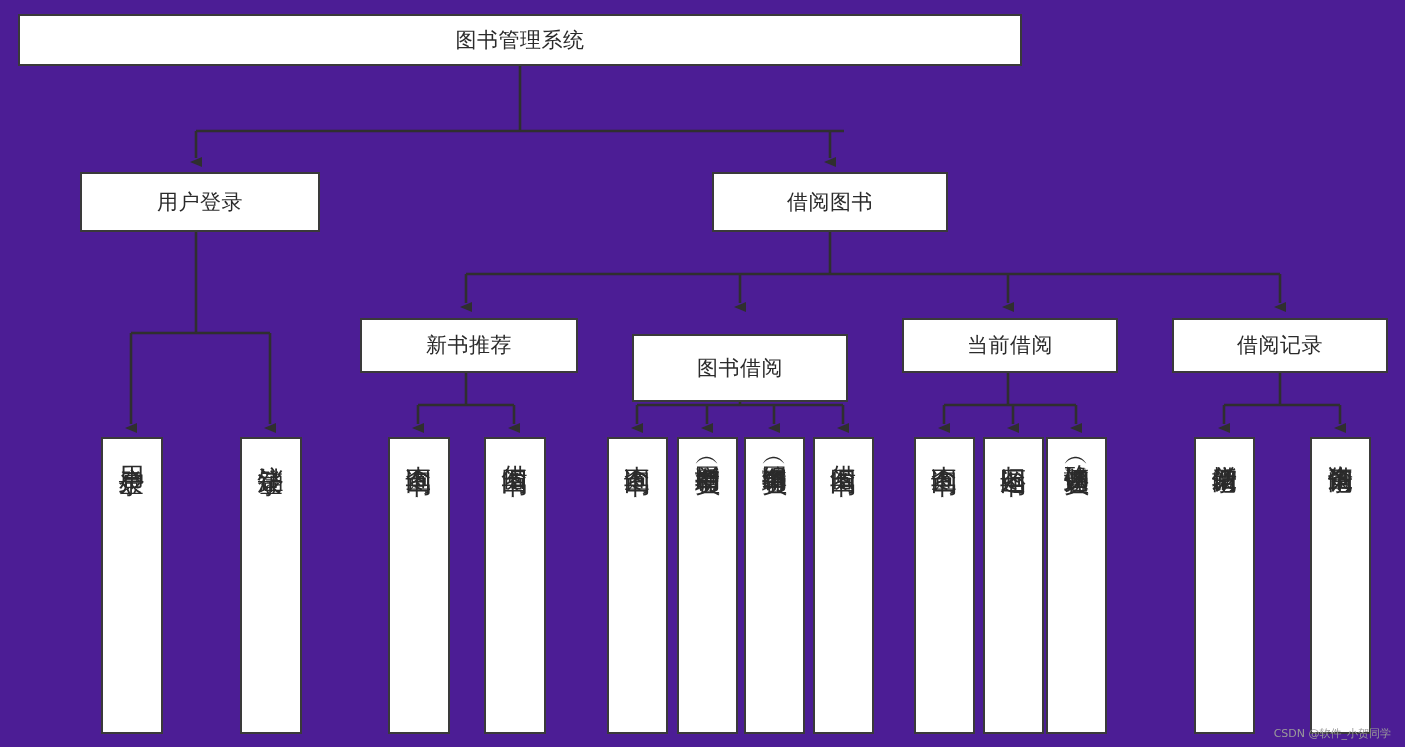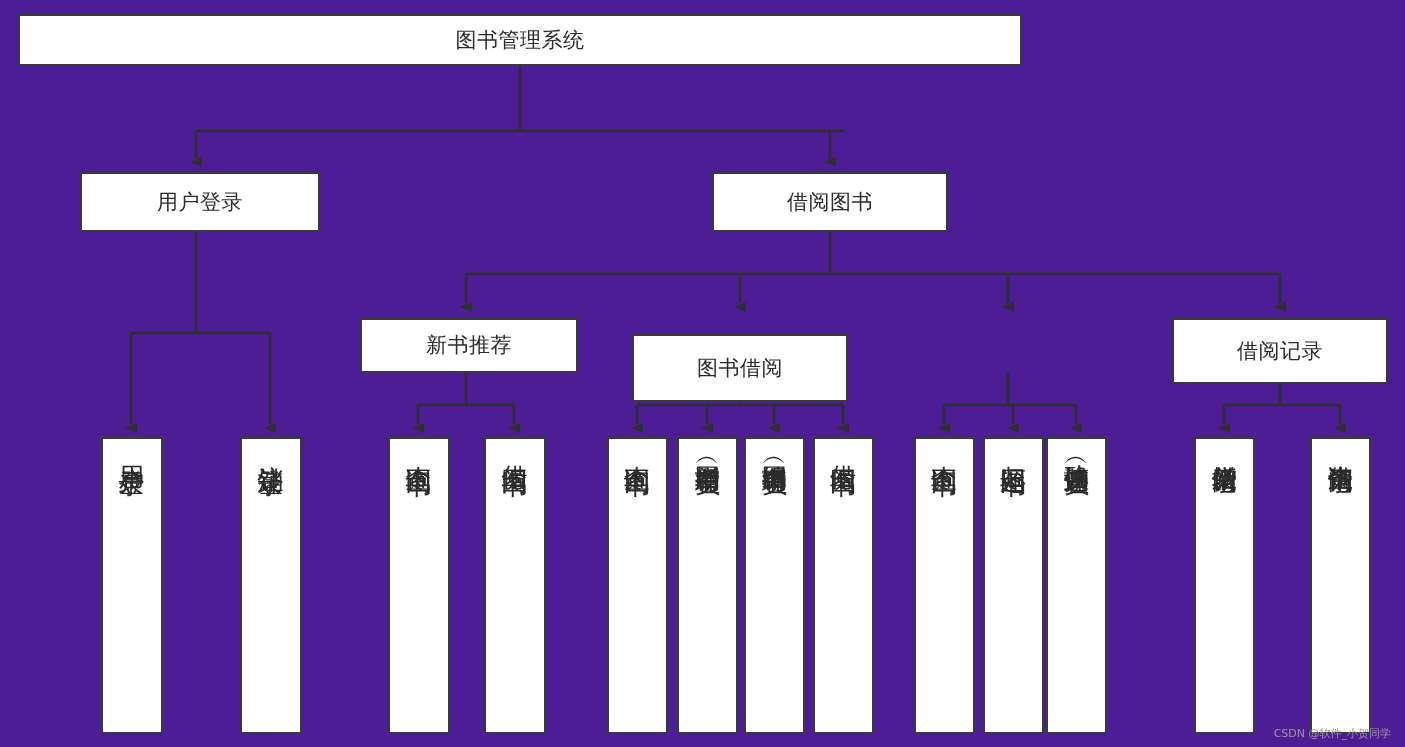--- a/index.html
+++ b/index.html
@@ -140,21 +140,24 @@
   <div class="node horiz" style="left:712px; top:172px; width:236px; height:60px;">
     <span class="label">借阅图书</span>
   </div>
 
   <div class="node horiz" style="left:360px; top:318px; width:218px; height:55px;align-items:center;">
     <span class="label">新书推荐</span>
   </div>
   <div class="node horiz" style="left:632px; top:334px; width:216px; height:68px;">
     <span class="label">图书借阅</span>
   </div>
-  <div class="node horiz" style="left:1172px; top:318px; width:216px; height:66px;">
+  <div class="node horiz" style="left:902px; top:318px; width:216px; height:55px;">
+    <span class="label">当前借阅</span>
+  </div>
+  <div class="node horiz" style="left:1172px; top:318px; width:216px; height:55px;">
     <span class="label">借阅记录</span>
   </div>
 
   <div class="node vert" style="left:101px; top:437px; width:62px; height:297px;">
     <span class="label">用户登录</span>
   </div>
   <div class="node vert" style="left:240px; top:437px; width:62px; height:297px;">
     <span class="label">注销登录</span>
   </div>
 

